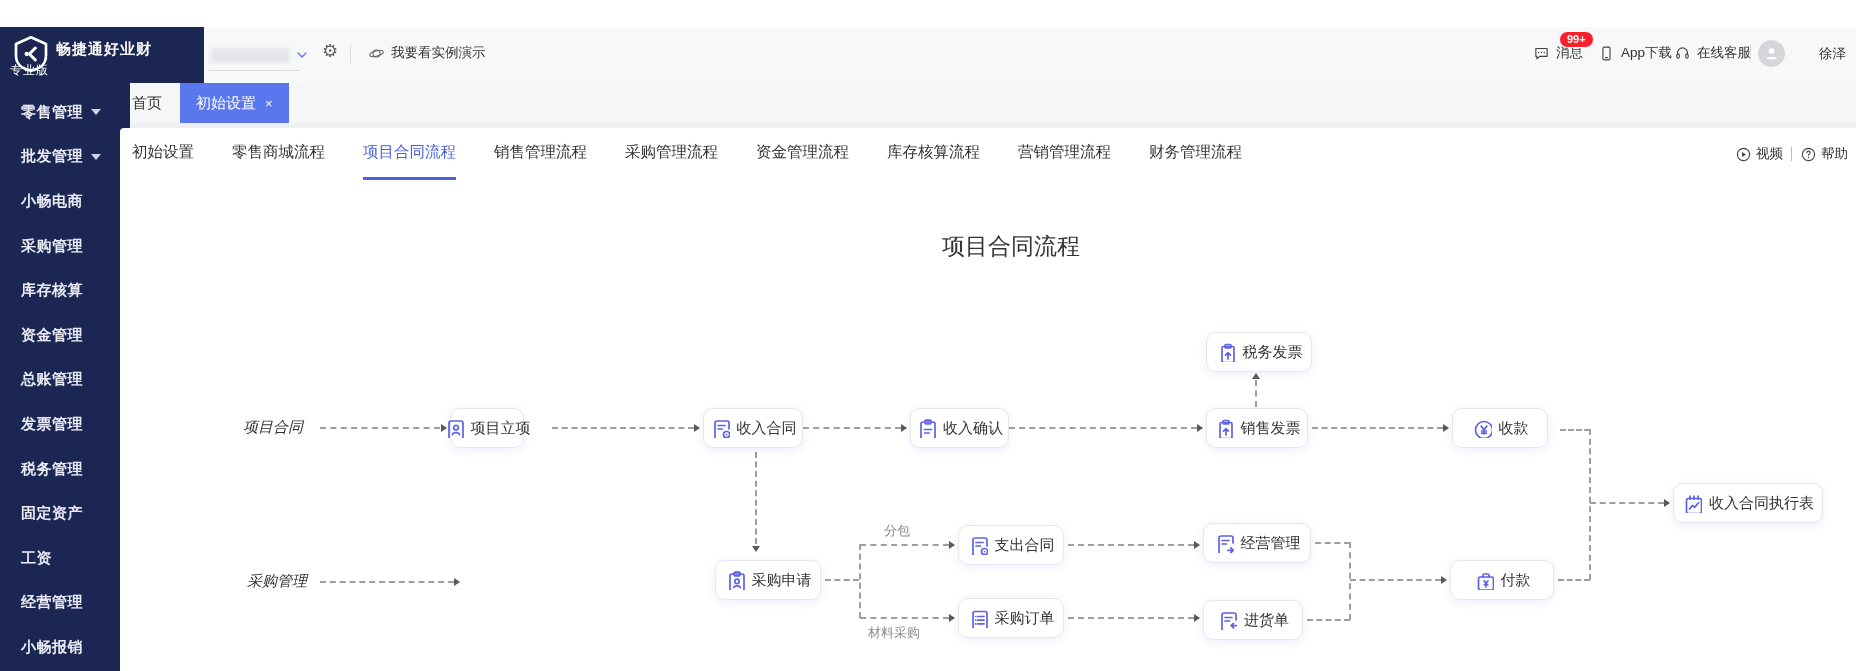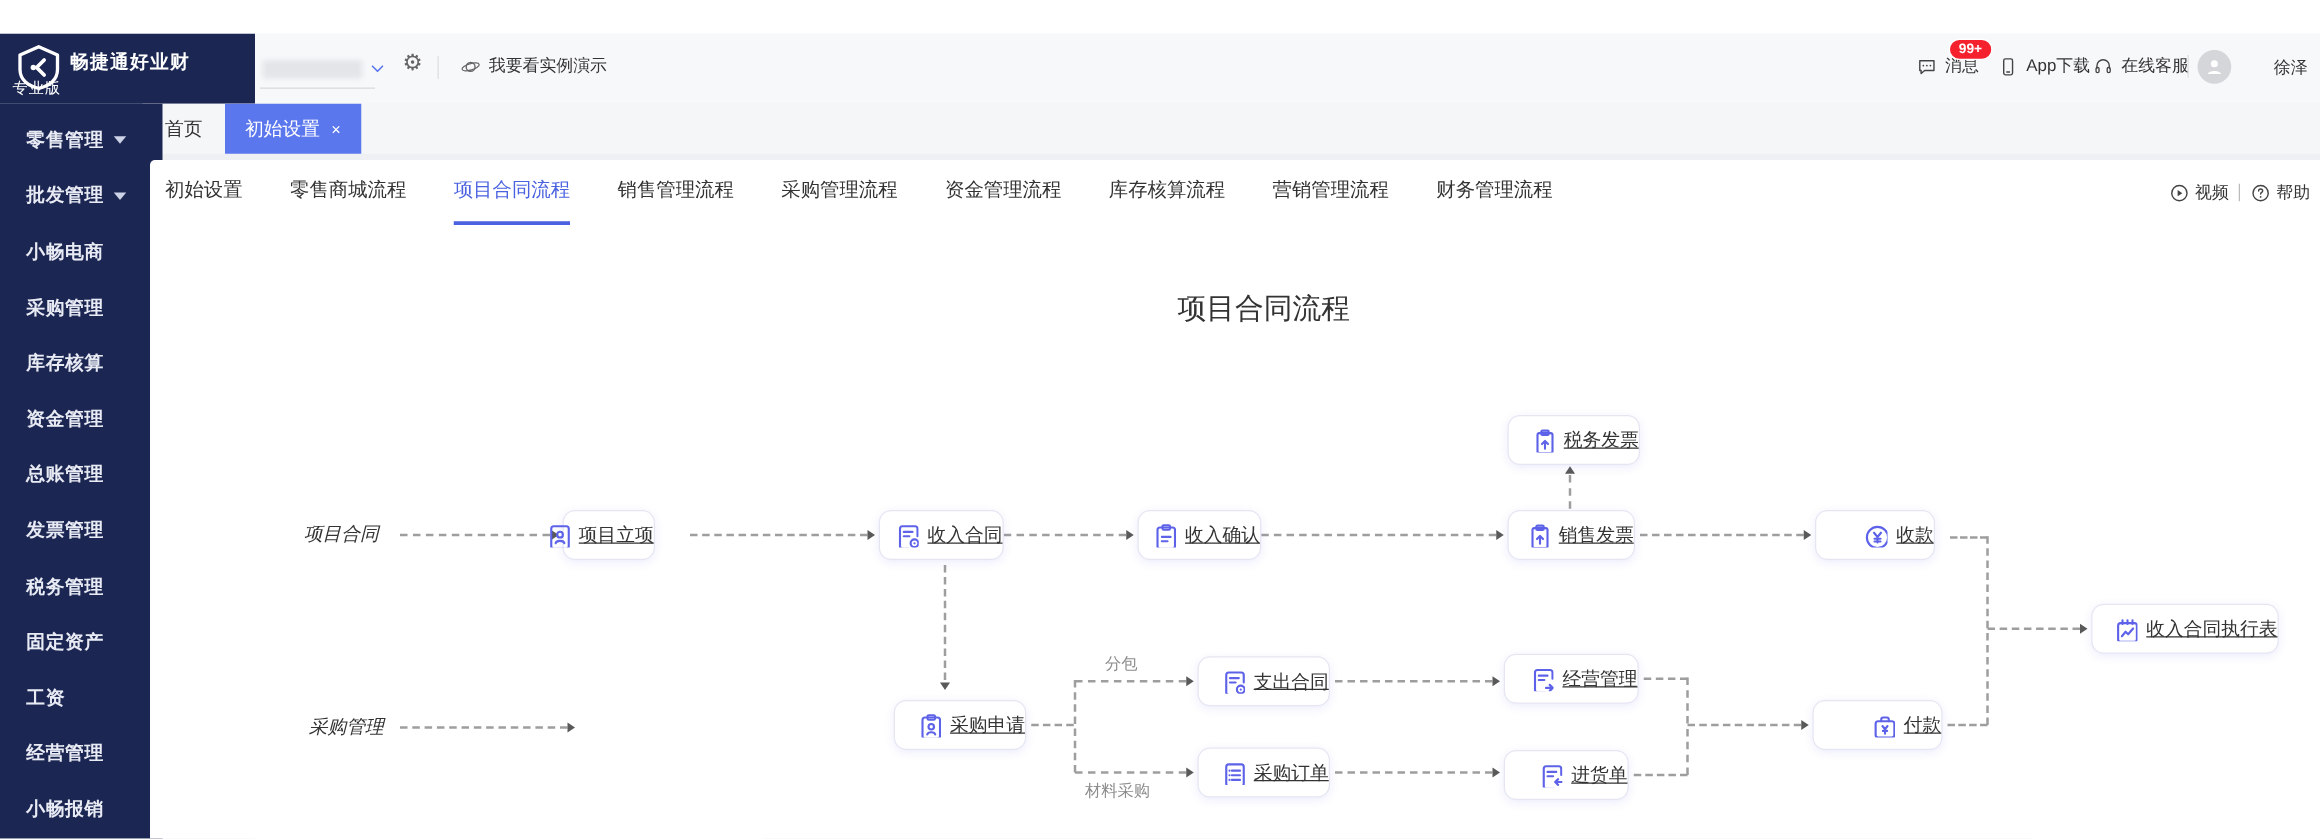--- a/index.html
+++ b/index.html
@@ -42,22 +42,22 @@
   .ftab{display:flex;align-items:center;font-size:15.5px;color:#333;cursor:pointer;border-bottom:3px solid transparent;white-space:nowrap;}
   .ftab.active{color:#4a62e0;border-bottom-color:#4a62e0;}
   .fttools{position:absolute;right:8px;top:128px;height:52px;display:flex;align-items:center;gap:8px;font-size:13.5px;color:#333;}
   .fttool{display:flex;align-items:center;gap:4px;cursor:pointer;white-space:nowrap;}
   .ftdiv{width:1px;height:14px;background:#bbb;}
   
   .dg-title{position:absolute;left:901px;top:231px;width:220px;text-align:center;font-size:23px;font-weight:500;color:#333;}
   .rowlabel{position:absolute;font-size:15px;font-weight:500;color:#333;white-space:nowrap;font-style:italic;}
   .edgelabel{position:absolute;font-size:13px;color:#8c8c8c;white-space:nowrap;}
   .node{position:absolute;height:40px;background:#fff;border:1px solid #e5e6f2;border-radius:10px;
-        box-shadow:0 2px 8px rgba(99,102,241,.12);display:flex;align-items:center;justify-content:flex-end;
-        gap:7px;font-size:15px;color:#333;cursor:pointer;box-sizing:border-box;white-space:nowrap;text-decoration:underline;}
+        box-shadow:0 2px 8px rgba(99,102,241,.12);display:flex;align-items:center;justify-content:center;
+        gap:7px;font-size:15px;color:#333;cursor:pointer;box-sizing:border-box;white-space:nowrap;}
   .node svg{width:20px;height:20px;flex:none;}
   .hl{position:absolute;height:0;border-top:2px dashed #9e9e9e;}
   .vl{position:absolute;width:0;border-left:2px dashed #9e9e9e;}
   .ar{position:absolute;width:0;height:0;border:4px solid transparent;}
   .ar.r{border-left:6px solid #595959;border-right:none;}
   .ar.u{border-bottom:6px solid #595959;border-top:none;}
   .ar.d{border-top:6px solid #595959;border-bottom:none;}
 </style>
 </head>
 <body>

